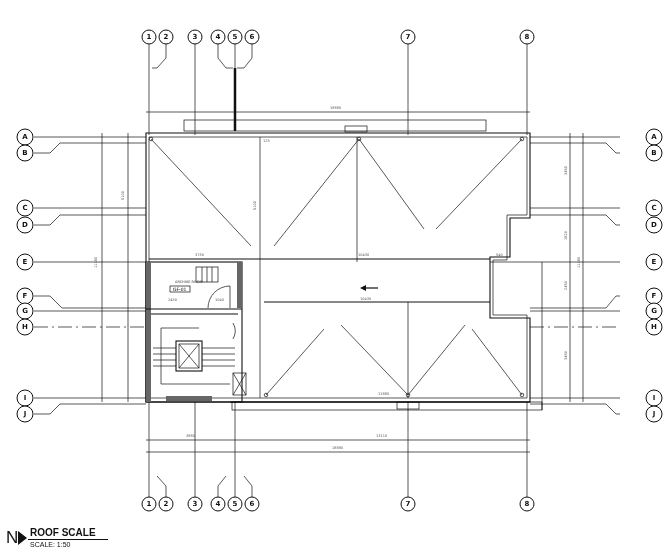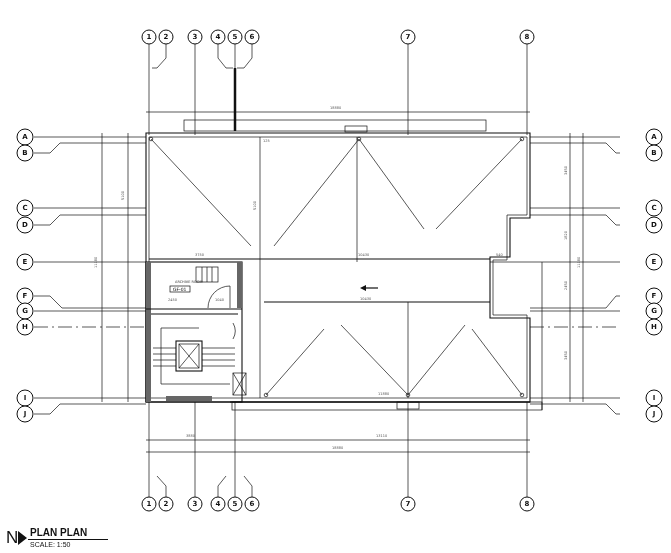--- a/index.html
+++ b/index.html
@@ -366,15 +366,15 @@
     <line class="ln thin" x1="146" y1="440" x2="530" y2="440"></line>
     <line class="ln thin" x1="146" y1="452" x2="530" y2="452"></line>
     <text x="186" y="437">3880</text>
     <text x="376" y="437">13110</text>
     <text x="332" y="449">18880</text>
   </g>
 </svg>
 
 <div class="north">N</div>
 <div class="north-arrow"></div>
-<div class="plan-title">PLAN PLAN</div>
+<div class="plan-title">ROOF SCALE</div>
 <div class="plan-underline"></div>
 <div class="plan-scale">SCALE: 1:50</div>
 
 </body></html>

